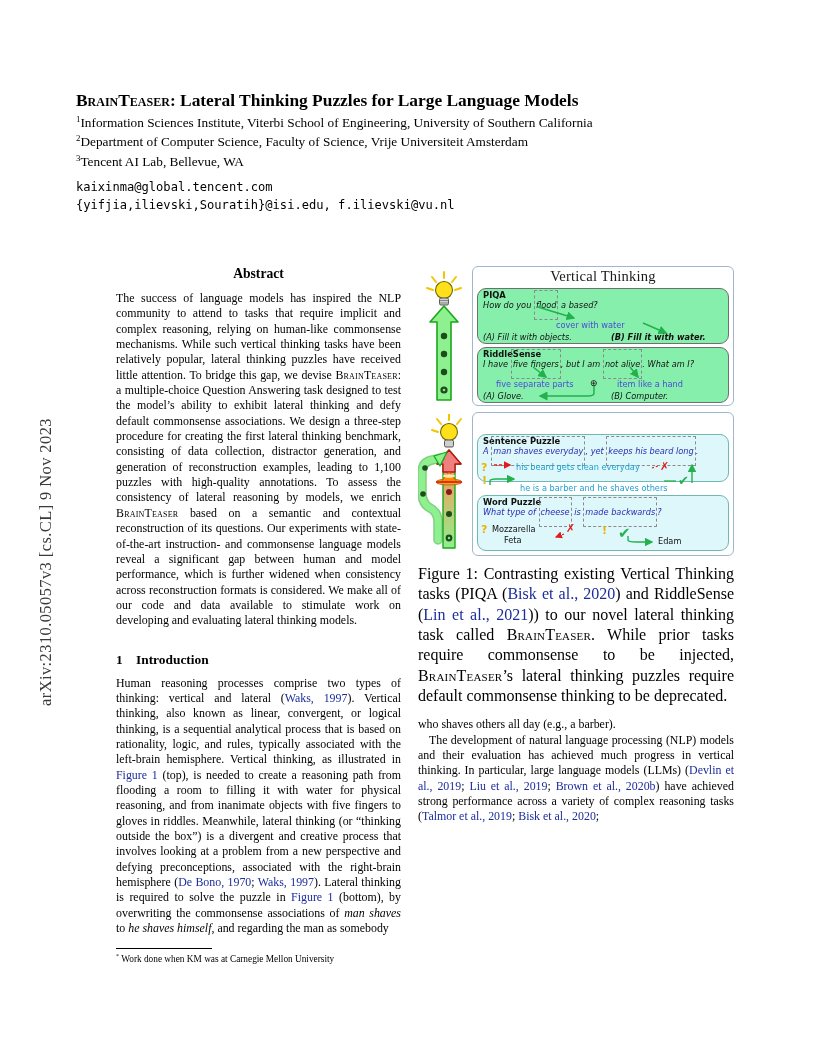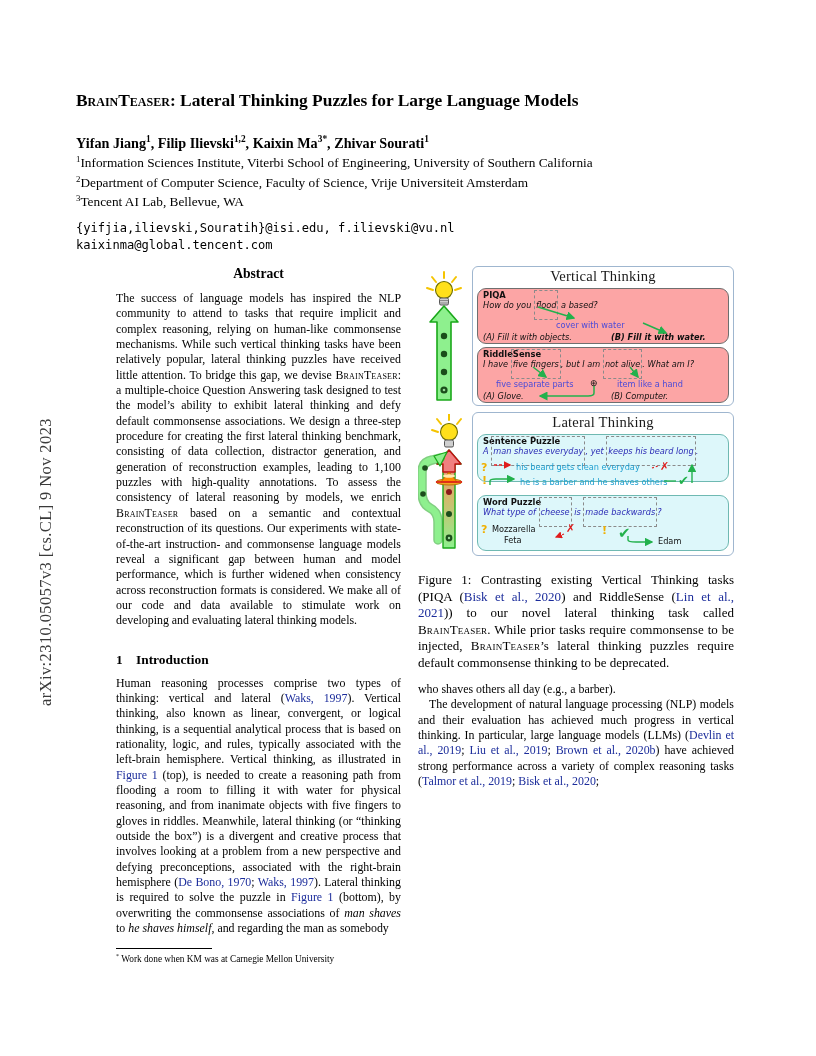--- a/index.html
+++ b/index.html
@@ -85,21 +85,21 @@
   #panel-vertical{left:54px;top:0px;width:262px;height:140px;}
   #panel-lateral{left:54px;top:146px;width:262px;height:144px;}
   .panel-title{
     text-align:center;font-family:"Liberation Serif",serif;
     font-size:14.6px;font-weight:normal;letter-spacing:.2px;
     margin-top:1px;color:#1a1a1a;
   }
   .card{
     position:absolute;left:4px;right:4px;
     border:1.1px solid #6f6f6f;border-radius:9px;
-    box-sizing:border-box;background:#fca5a5;
+    box-sizing:border-box;background:#86efac;
     padding:2px 5px 2px 5px;
   }
   .card.cyan{border-color:#6fb9b2;background:#ddf7fa;}
   .card-head{
     font-family:"DejaVu Sans",sans-serif;
     font-size:8.4px;font-weight:bold;color:#111;line-height:1.1;
   }
   .q{
     font-family:"DejaVu Sans",sans-serif;
     font-size:8.2px;font-style:italic;line-height:1.15;margin-top:1px;color:#111;
@@ -119,48 +119,42 @@
   .ans{
     font-family:"DejaVu Sans",sans-serif;
     font-size:8.2px;color:#1f9fd0;
   }
   .ansd{
     font-family:"DejaVu Sans",sans-serif;
     font-size:8.2px;color:#111;
   }
   
   #fig-caption{
-    margin-top:8px;font-size:13px;line-height:1.27;text-align:justify;
+    margin-top:0;font-size:16px;line-height:1.27;text-align:justify;
   }
   .absolute{position:absolute;}
 </style>
 </head>
 <body>
 
 <div id="arxiv-stamp">arXiv:2310.05057v3  [cs.CL]  9 Nov 2023</div>
 
 <div id="page">
 
   <div id="titleblock">
     <div id="paper-title"><span class="sc">BrainTeaser</span><span>: Lateral Thinking Puzzles for Large Language Models</span></div>
 
-    <div id="authors">
-      <span><span>Yifan Jiang</span><sup>1</sup></span>,
-      <span><span>Filip Ilievski</span><sup>1,2</sup></span>,
-      <span><span>Kaixin Ma</span><sup>3*</sup></span>,
-      <span><span>Zhivar Sourati</span><sup>1</sup></span>
-    </div>
 
     <div class="aff"><sup>1</sup><span>Information Sciences Institute, Viterbi School of Engineering, University of Southern California</span></div>
     <div class="aff"><sup>2</sup><span>Department of Computer Science, Faculty of Science, Vrije Universiteit Amsterdam</span></div>
     <div class="aff"><sup>3</sup><span>Tencent AI Lab, Bellevue, WA</span></div>
 
     <div id="emails">
+      <div>kaixinma@global.tencent.com</div>
       <div>{yifjia,ilievski,Souratih}@isi.edu, f.ilievski@vu.nl</div>
-      <div>kaixinma@global.tencent.com</div>
     </div>
   </div>
 
   <div id="col-left">
     <div id="abstract-head">Abstract</div>
     <p class="body"><span>The success of language models has inspired the NLP community to attend to tasks that require implicit and complex reasoning, relying on human-like commonsense mechanisms. While such vertical thinking tasks have been relatively popular, lateral thinking puzzles have received little attention. To bridge this gap, we devise </span><span class="smallcaps" style="font-variant: small-caps;">BrainTeaser</span><span>: a multiple-choice Question Answering task designed to test the model’s ability to exhibit lateral thinking and defy default commonsense associations. We design a three-step procedure for creating the first lateral thinking benchmark, consisting of data collection, distractor generation, and generation of reconstruction examples, leading to 1,100 puzzles with high-quality annotations. To assess the consistency of lateral reasoning by models, we enrich </span><span class="smallcaps" style="font-variant: small-caps;">BrainTeaser</span><span> based on a semantic and contextual reconstruction of its questions. Our experiments with state-of-the-art instruction- and commonsense language models reveal a significant gap between human and model performance, which is further widened when consistency across reconstruction formats is considered. We make all of our code and data available to stimulate work on developing and evaluating lateral thinking models.</span></p>
 
     <div class="sec-head"><span class="num">1</span><span>Introduction</span></div>
 
     <p class="body"><span>Human reasoning processes comprise two types of thinking: vertical and lateral (</span><span class="cite">Waks, 1997</span><span>). Vertical thinking, also known as linear, convergent, or logical thinking, is a sequential analytical process that is based on rationality, logic, and rules, typically associated with the left-brain hemisphere. Vertical thinking, as illustrated in </span><span class="lnk">Figure 1</span><span> (top), is needed to create a reasoning path from flooding a room to filling it with water for physical reasoning, and from inanimate objects with five fingers to gloves in riddles. Meanwhile, lateral thinking (or “thinking outside the box”) is a divergent and creative process that involves looking at a problem from a new perspective and defying preconceptions, associated with the right-brain hemisphere (</span><span class="cite">De Bono, 1970</span><span>; </span><span class="cite">Waks, 1997</span><span>). Lateral thinking is required to solve the puzzle in </span><span class="lnk">Figure 1</span><span> (bottom), by overwriting the commonsense associations of </span><i>man shaves</i><span> to </span><i>he shaves himself</i><span>, and regarding the man as somebody </span></p>
@@ -274,31 +268,30 @@
           </g>
 
           <path d="M20,126 L20,108 Q20,98 12,94 Q4,90 4,78 L4,58 Q4,48 14,46 L22,44" fill="none" stroke="#1aa81a" stroke-width="9.5" stroke-linecap="round" opacity=".55"></path>
           <path d="M20,126 L20,108 Q20,98 12,94 Q4,90 4,78 L4,58 Q4,48 14,46 L22,44" fill="none" stroke="#8ef08e" stroke-width="6.5" stroke-linecap="round"></path>
           <polygon points="29,38 22,52 16,42" fill="#8ef08e" stroke="#1aa81a" stroke-width="1.3" stroke-linejoin="round"></polygon>
           <circle cx="5" cy="80" r="2.8" fill="#1b4d1b"></circle>
           <circle cx="7" cy="54" r="2.8" fill="#1b4d1b"></circle>
         </svg>
 
         <div class="panel" id="panel-lateral">
-          <div class="panel-title">Lateral Thinking</div>
 
           <div class="card cyan" style="top:21px;height:48px;">
             <div class="card-head">Sentence Puzzle</div>
             <div class="q blue"><span>A </span><span class="kw">man shaves everyday</span><span>, yet </span><span class="kw">keeps his beard long</span><span>.</span></div>
 
             <div style="position:absolute;left:3px;top:26px;color:#f0b000;font-size:11px;font-weight:bold;font-family:'DejaVu Sans',sans-serif;">?</div>
             <div style="position:absolute;left:4px;top:39px;color:#f0b000;font-size:11px;font-weight:bold;font-family:'DejaVu Sans',sans-serif;">!</div>
 
             <div class="ans" style="position:absolute;left:38px;top:27px;">his beard gets clean everyday</div>
-            <div class="ans" style="position:absolute;left:42px;top:42px;">he is a barber and he shaves others</div>
+            <div class="ans" style="position:absolute;left:42px;top:48px;">he is a barber and he shaves others</div>
 
             <svg class="absolute" style="left:0;top:0;" width="250" height="58">
               <defs>
                 <marker id="rm" markerWidth="6" markerHeight="6" refX="5" refY="3" orient="auto">
                     <path d="M0,0 L6,3 L0,6 z" fill="#e01b1b"></path>
                   </marker>
                 <marker id="gm" markerWidth="6" markerHeight="6" refX="5" refY="3" orient="auto">
                     <path d="M0,0 L6,3 L0,6 z" fill="#22b14c"></path>
                   </marker>
               </defs>

